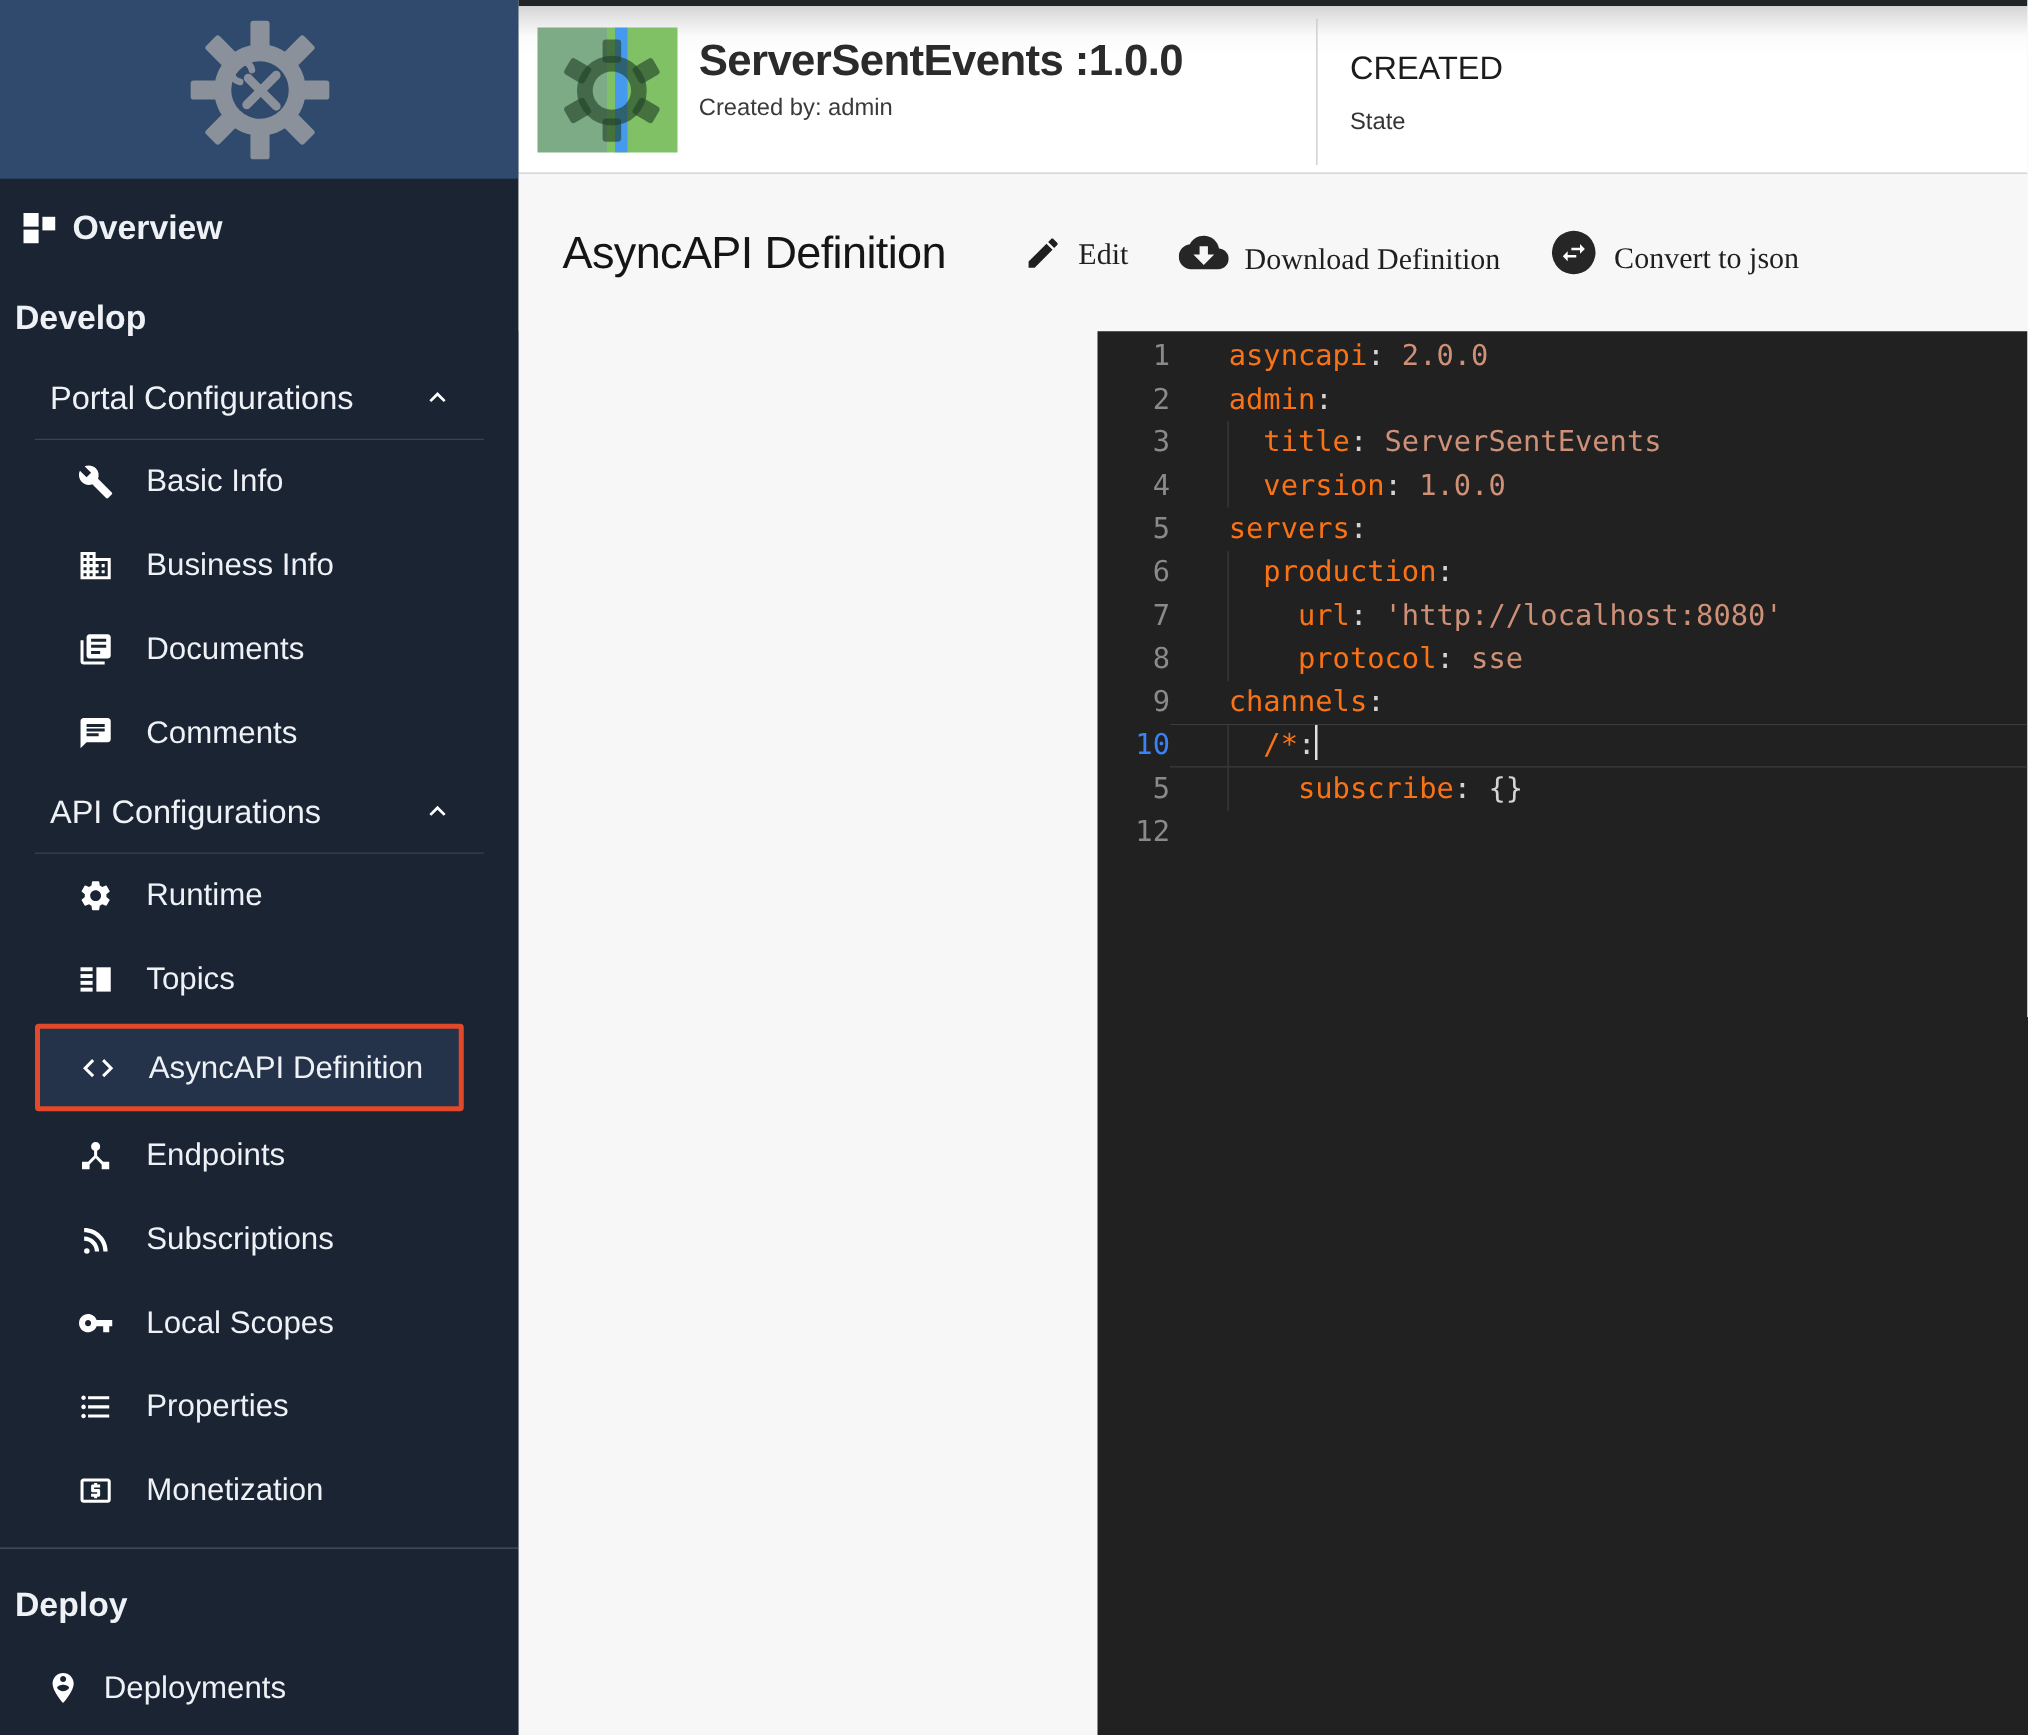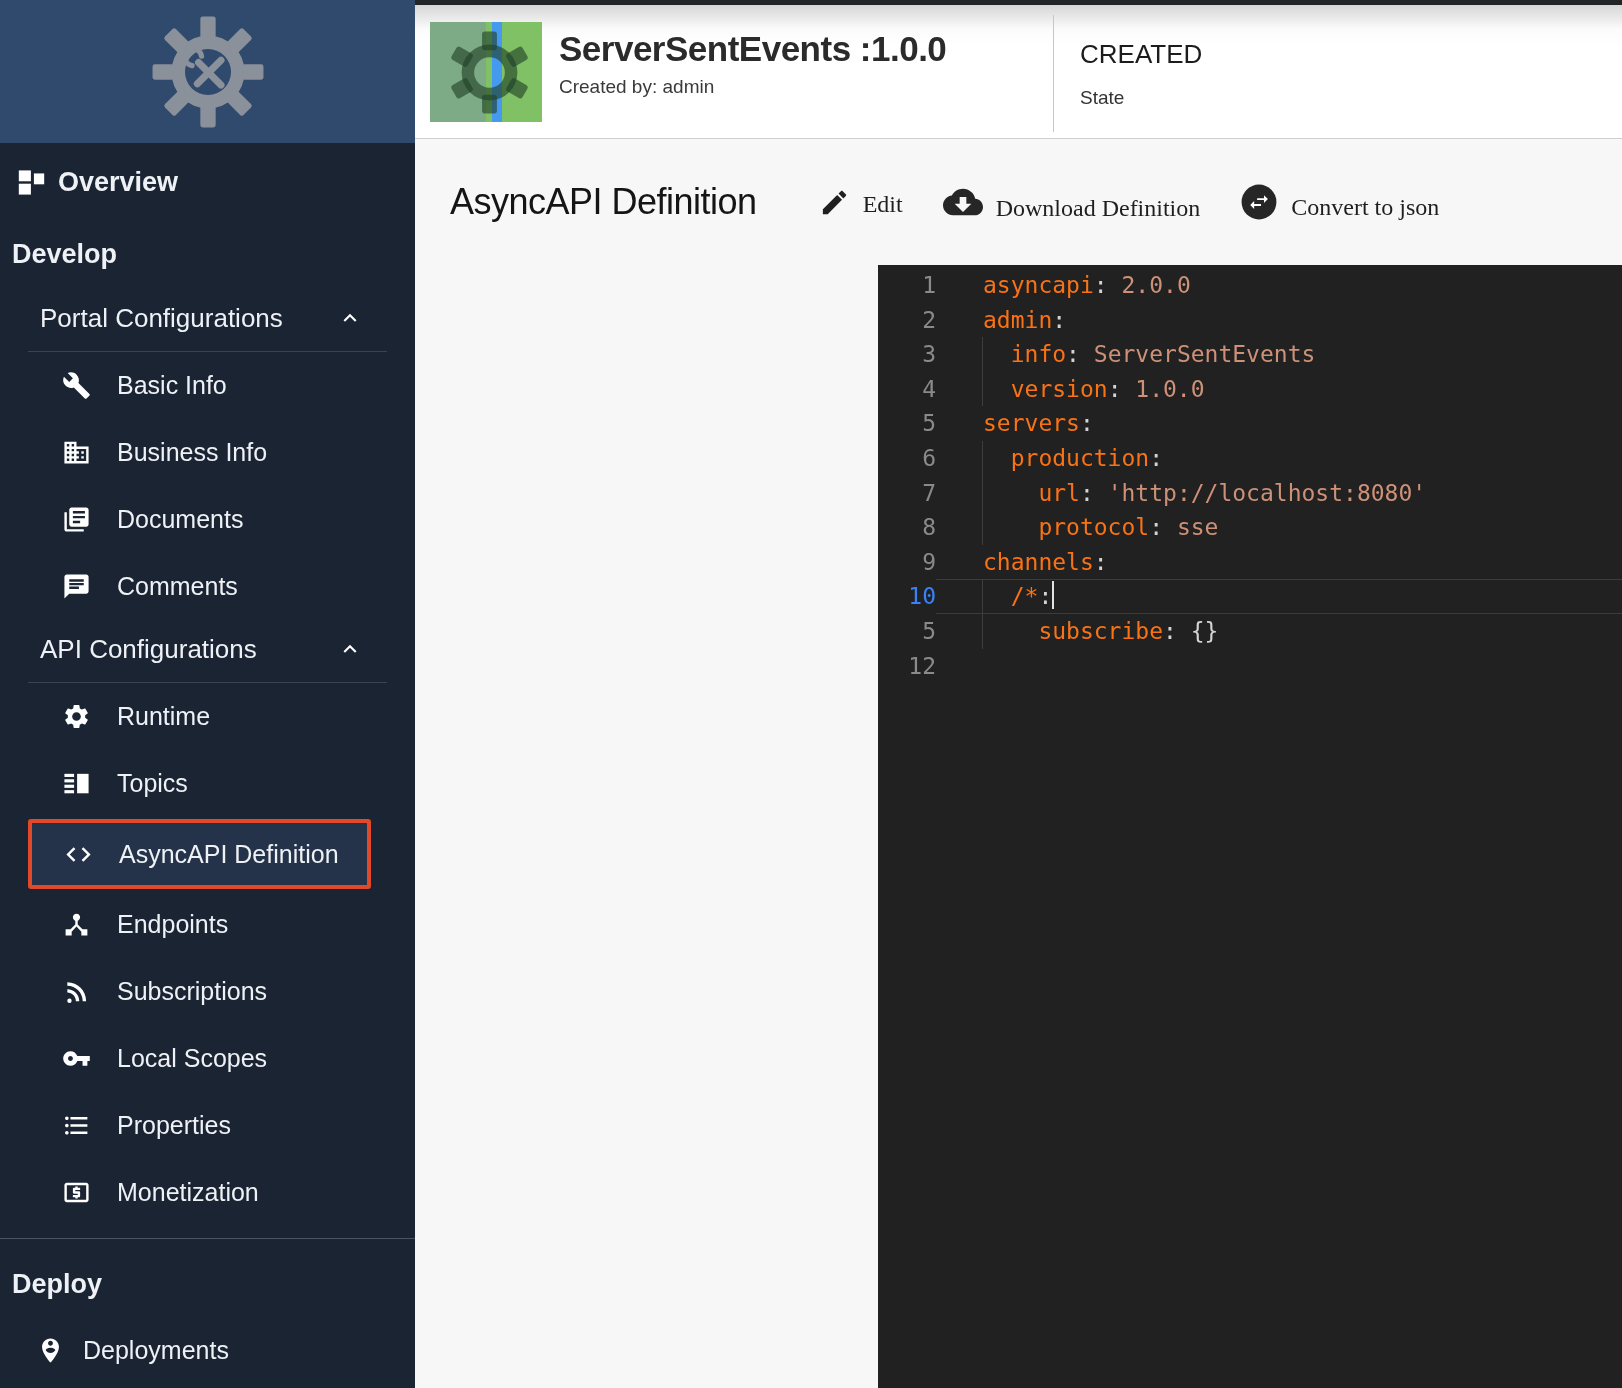--- a/index.html
+++ b/index.html
@@ -273,21 +273,21 @@
         <div class="line">
           <div class="ln">1</div>
           <div class="lc"><span class="tk-key">asyncapi</span><span class="tk-plain">:</span><span class="tk-val"> 2.0.0</span></div>
         </div>
         <div class="line">
           <div class="ln">2</div>
           <div class="lc"><span class="tk-key">admin</span><span class="tk-plain">:</span></div>
         </div>
         <div class="line">
           <div class="ln">3</div>
-          <div class="lc"><i class="guide"></i><span class="tk-key">  info</span><span class="tk-plain">:</span><span class="tk-val"> ServerSentEvents</span></div>
+          <div class="lc"><i class="guide"></i><span class="tk-key">  title</span><span class="tk-plain">:</span><span class="tk-val"> ServerSentEvents</span></div>
         </div>
         <div class="line">
           <div class="ln">4</div>
           <div class="lc"><i class="guide"></i><span class="tk-key">  version</span><span class="tk-plain">:</span><span class="tk-val"> 1.0.0</span></div>
         </div>
         <div class="line">
           <div class="ln">5</div>
           <div class="lc"><span class="tk-key">servers</span><span class="tk-plain">:</span></div>
         </div>
         <div class="line">

